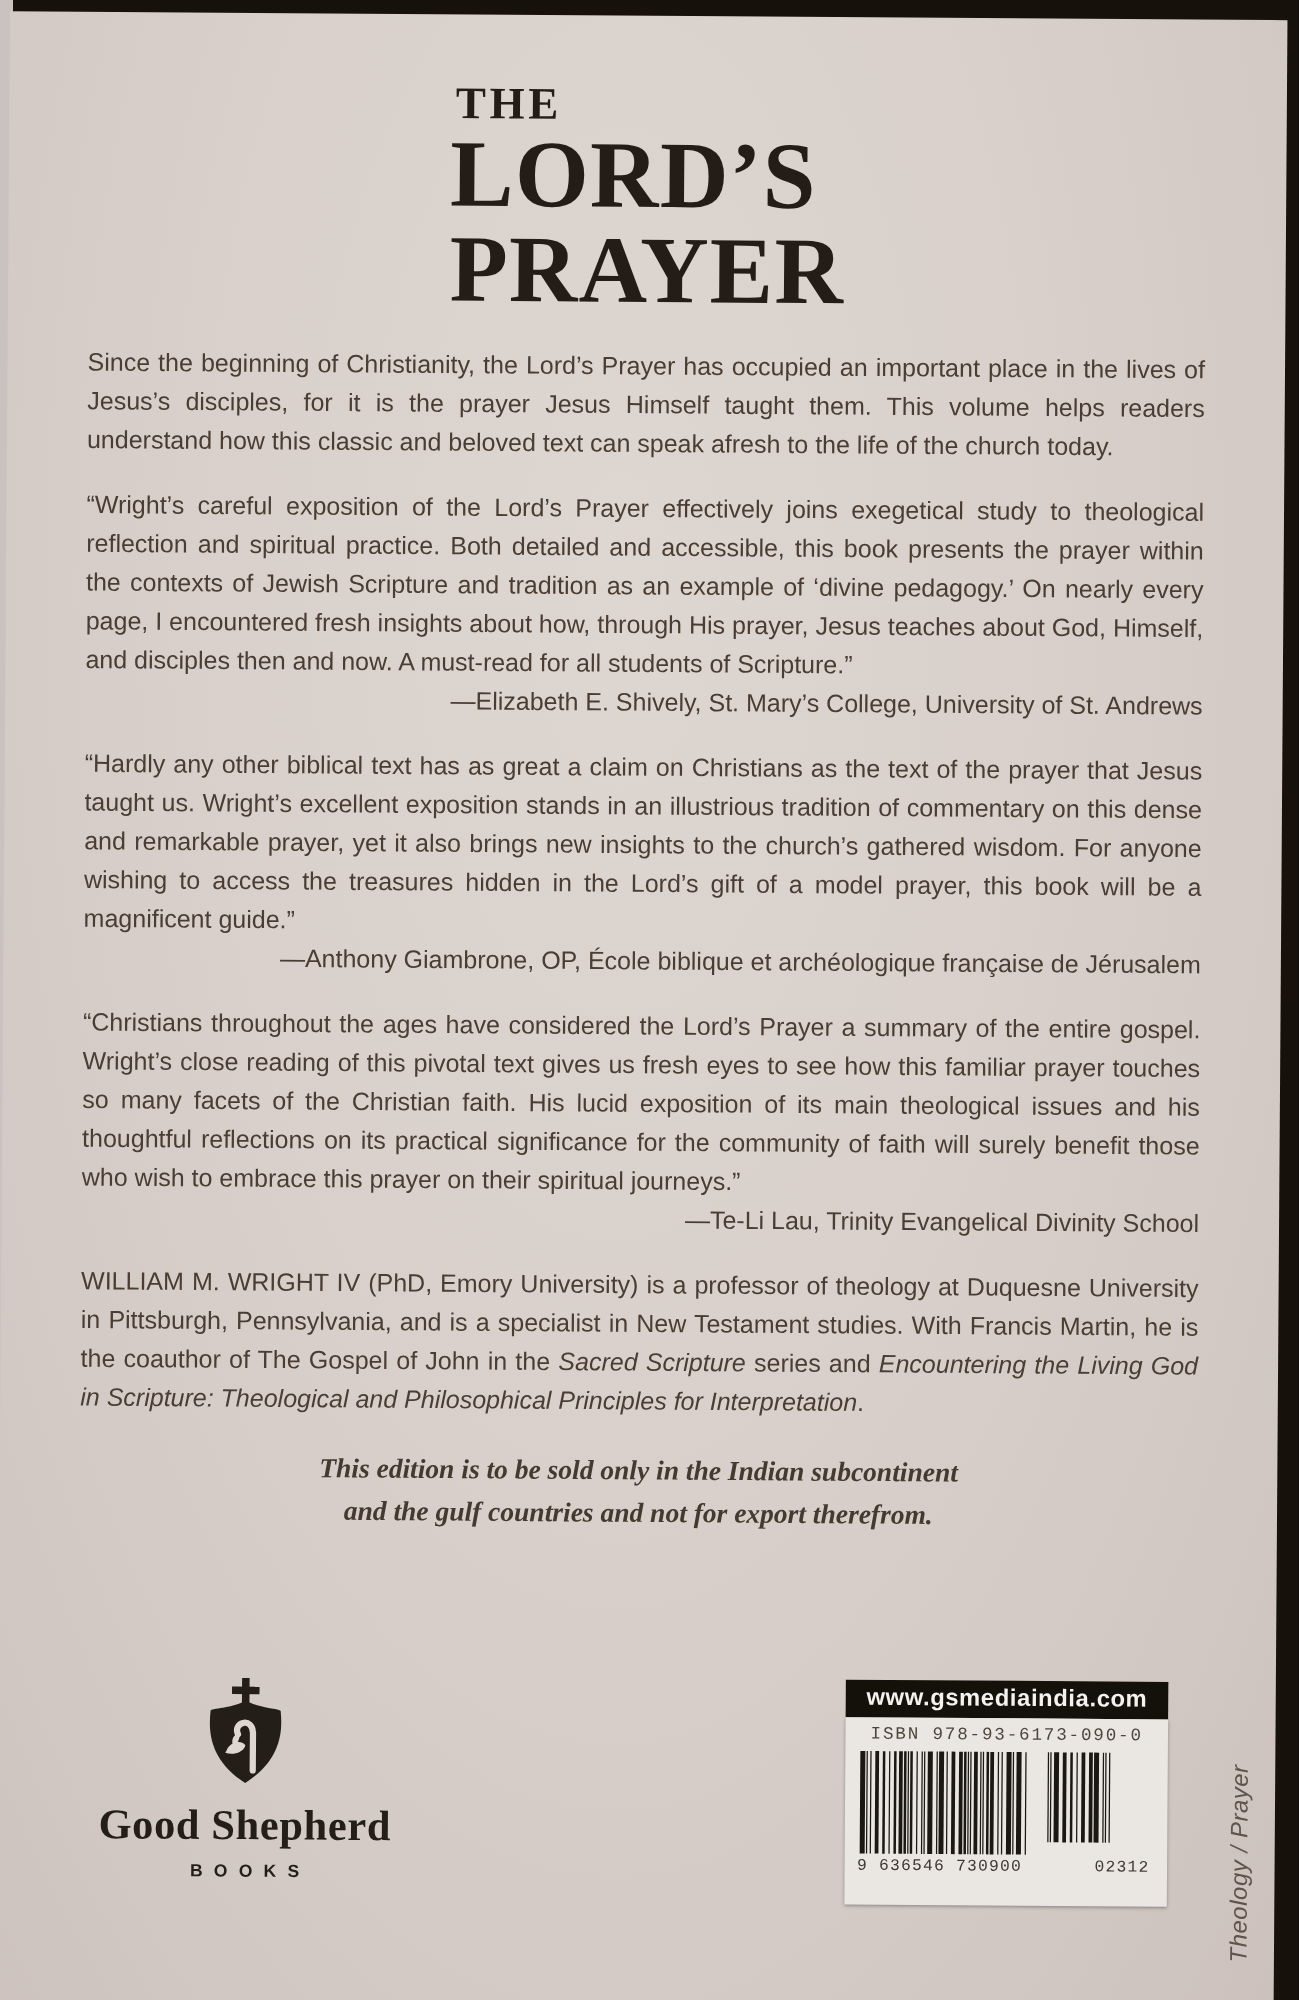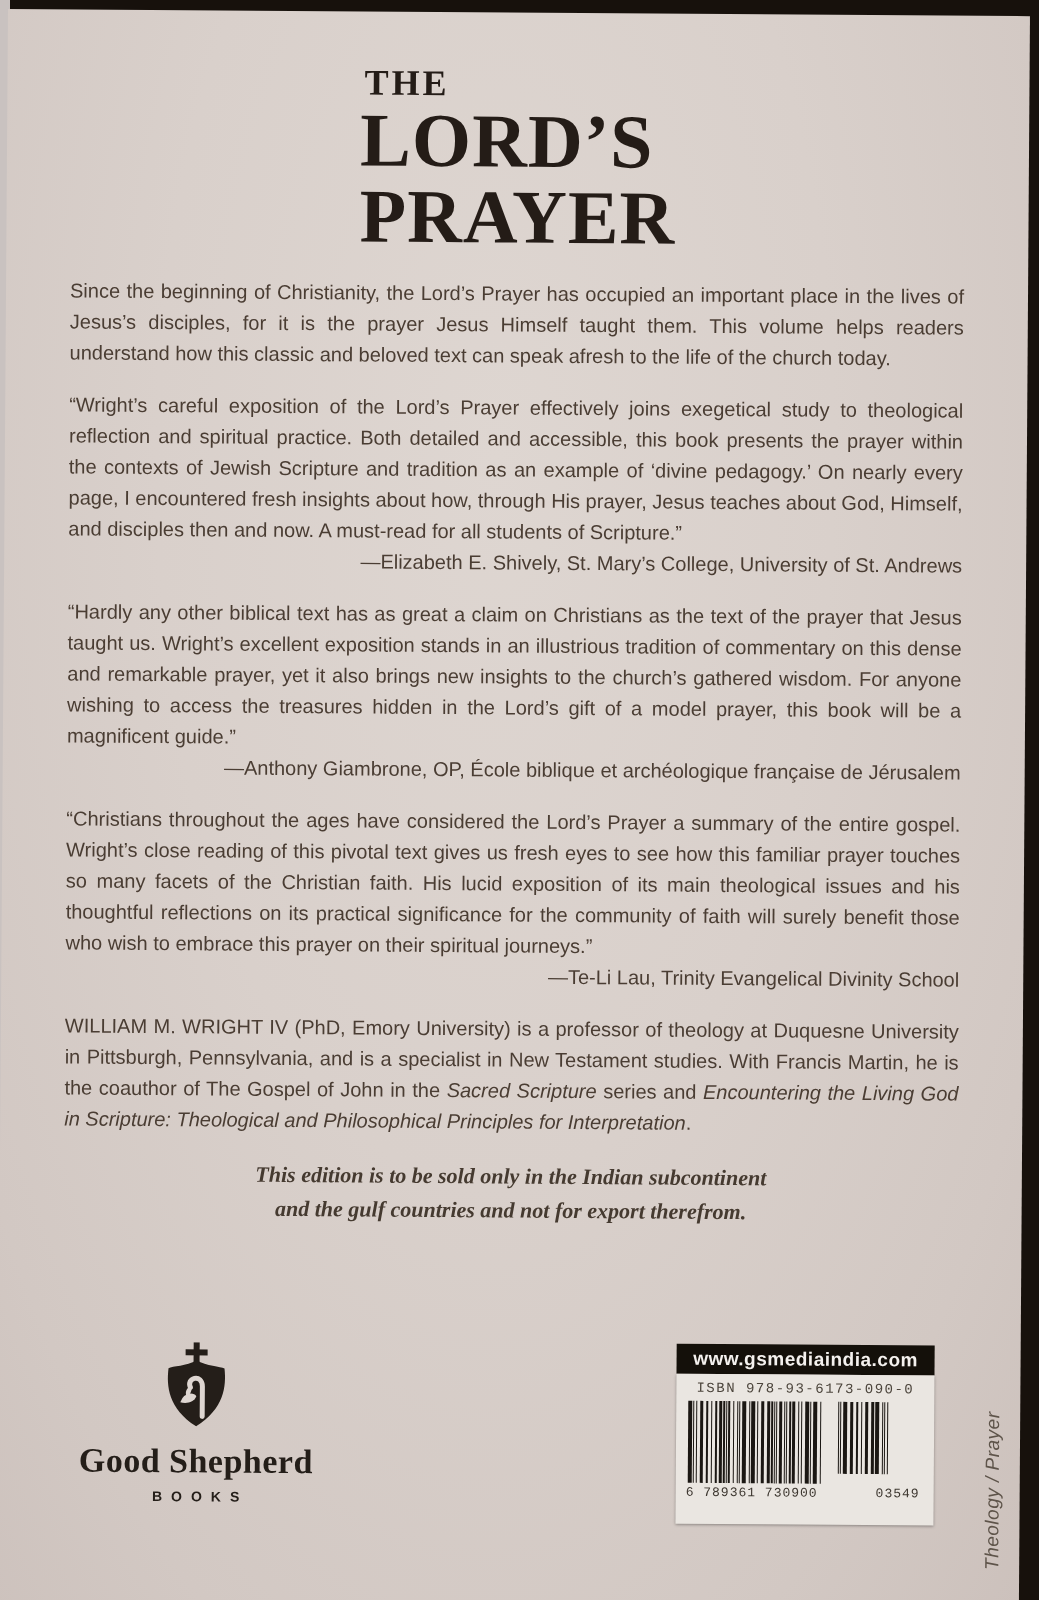--- a/index.html
+++ b/index.html
@@ -188,22 +188,22 @@
                 <div class="bar" style="width: 1px; margin-right: 3px;"></div>
                 <div class="bar" style="width: 3px; margin-right: 3px;"></div>
                 <div class="bar" style="width: 3px; margin-right: 1px;"></div>
                 <div class="bar" style="width: 4px; margin-right: 3px;"></div>
                 <div class="bar" style="width: 1px; margin-right: 1px;"></div>
                 <div class="bar" style="width: 1px; margin-right: 2px;"></div>
                 <div class="bar" style="width: 1px; margin-right: 3px;"></div>
               </div>
           </div>
           <div class="digits-row">
-            <span>6 789361 730900</span>
-            <span>03549</span>
+            <span>9 636546 730900</span>
+            <span>02312</span>
           </div>
         </div>
       </div>
 
       <div class="spine-category">Theology / Prayer</div>
     </div>
 
   </div>
 </div>
 

